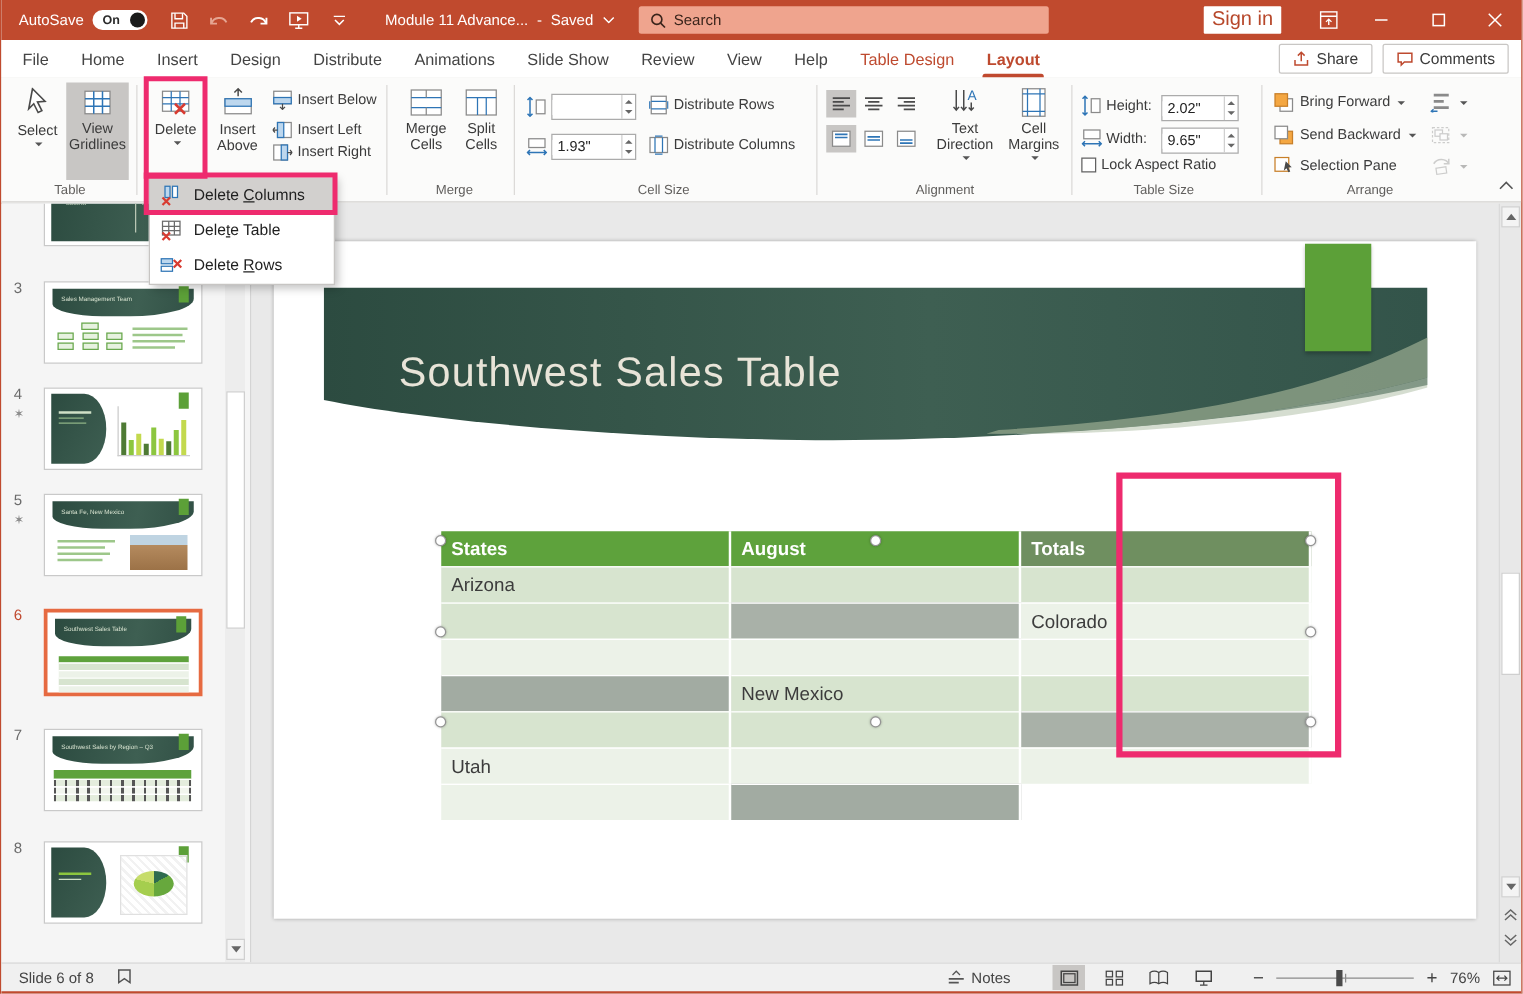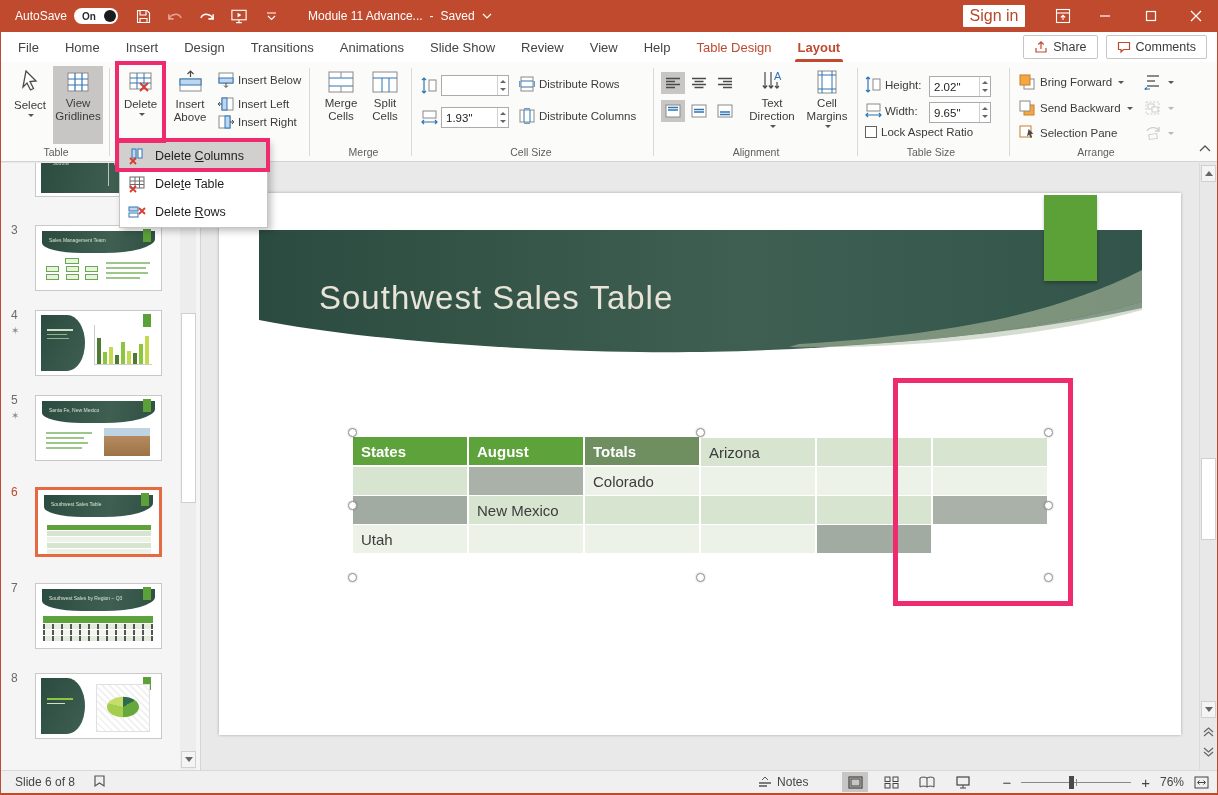--- a/index.html
+++ b/index.html
@@ -60,21 +60,21 @@
   .tstar::after{content:"✶"}
   .mini-banner{position:absolute;left:6px;top:5px;right:6px;height:22px;background:linear-gradient(100deg,#2C4B40,#3E5F52 60%,#315045);border-radius:0 0 45% 35%/0 0 14px 10px;color:#D8E3D0;font-size:5px;padding:6px 0 0 7px}
   .mini-accent{position:absolute;right:10px;top:3px;width:8px;height:13px;background:#5CA038}
   .mini-row{height:6px;border-top:1px solid #fff}
   .bullet-line{height:2px;background:#9DC78A;margin:3px 0}
   
   .mainarea{position:absolute;left:201px;top:163px;width:994px;height:607px;background:#E9E9E9}
   .slide{position:absolute;left:17px;top:30px;width:962px;height:542px;background:#fff;box-shadow:0 0 3px rgba(0,0,0,.28)}
   .slide-title{position:absolute;left:100px;top:86px;font-size:33px;letter-spacing:1px;color:#E8E4D8}
   .accent-rect{position:absolute;left:825px;top:2px;width:53px;height:86px;background:#5CA038;box-shadow:0 2px 3px rgba(0,0,0,.25)}
-  .stable{position:absolute;left:134px;top:244px;width:696px;display:grid;grid-template-columns:repeat(6,1fr)}
+  .stable{position:absolute;left:134px;top:232px;width:696px;display:grid;grid-template-columns:repeat(3,1fr)}
   .th{height:28px;background:#5EA23C;color:#fff;font-weight:bold;font-size:15px;display:flex;align-items:center;padding-left:8px;border-right:2px solid #fff}
   .th.totals{background:#6F8F60}
   .td{height:29px;font-size:15px;color:#3c3c3c;display:flex;align-items:center;padding-left:8px;border-right:2px solid #fff;border-top:1px solid #fff}
   .rA{background:#D7E4CF}.rB{background:#ECF2E8}
   .td.totA{background:#A9B1A8}.td.totB{background:#A2ABA2}
   .handle{position:absolute;width:9px;height:9px;border-radius:50%;background:#fff;border:1px solid #949494;box-shadow:0 0 2px rgba(0,0,0,.3);z-index:30}
   
   .vscroll{position:absolute;right:1px;top:163px;width:17px;height:607px;background:#E8E8E8;border-left:1px solid #DADADA}
   .sbtn{position:absolute;left:1px;width:15px;height:17px;background:#F4F4F4;border:1px solid #D0D0D0;display:flex;align-items:center;justify-content:center}
   .tri-up{width:0;height:0;border:4px solid transparent;border-bottom:5px solid #666;transform:translateY(-2px)}
@@ -139,20 +139,27 @@
     </span>
   </div>
   <div class="doc-title">
     <span>Module 11 Advance...</span>
     <span>-</span>
     <span>Saved</span>
     <svg width="10" height="6" viewBox="0 0 10 6">
         <path d="M1 1l4 4 4-4" fill="none" stroke="#fff" stroke-width="1.2"></path>
       </svg>
   </div>
+  <div class="searchbox">
+    <svg width="13" height="13" viewBox="0 0 13 13">
+        <circle cx="5.5" cy="5.5" r="4" fill="none" stroke="#3a241b" stroke-width="1.3"></circle>
+        <path d="M8.5 8.5L12 12" stroke="#3a241b" stroke-width="1.3"></path>
+      </svg>
+    <input type="text" placeholder="Search" style="">
+  </div>
   <div class="signin">
     <span>Sign in</span>
   </div>
   <span class="winbtn" style="left:1040px">
     <svg width="16" height="16" viewBox="0 0 16 16">
         <rect x="1.5" y="1.5" width="13" height="13" fill="none" stroke="#fff" stroke-width="1.1"></rect>
         <path d="M1.5 5h13" stroke="#fff" stroke-width="1.1"></path>
         <path d="M8 12V7.5M5.8 9.5L8 7.3l2.2 2.2" fill="none" stroke="#fff" stroke-width="1.1"></path>
       </svg>
   </span>
@@ -171,21 +178,21 @@
         <path d="M1 1l10 10M11 1L1 11" stroke="#fff" stroke-width="1.2"></path>
       </svg>
   </span>
 </div>
 
 <div class="tabrow">
   <span class="tab" style="margin-left:4px">File</span>
   <span class="tab">Home</span>
   <span class="tab">Insert</span>
   <span class="tab">Design</span>
-  <span class="tab">Transitions</span>
+  <span class="tab">Distribute</span>
   <span class="tab">Animations</span>
   <span class="tab">Slide Show</span>
   <span class="tab">Review</span>
   <span class="tab">View</span>
   <span class="tab">Help</span>
   <span class="tab ctx">Table Design</span>
   <span class="tab ctx active">Layout</span>
   <div class="tr-right">
     <div class="pillbtn">
       <svg width="14" height="14" viewBox="0 0 14 14">

